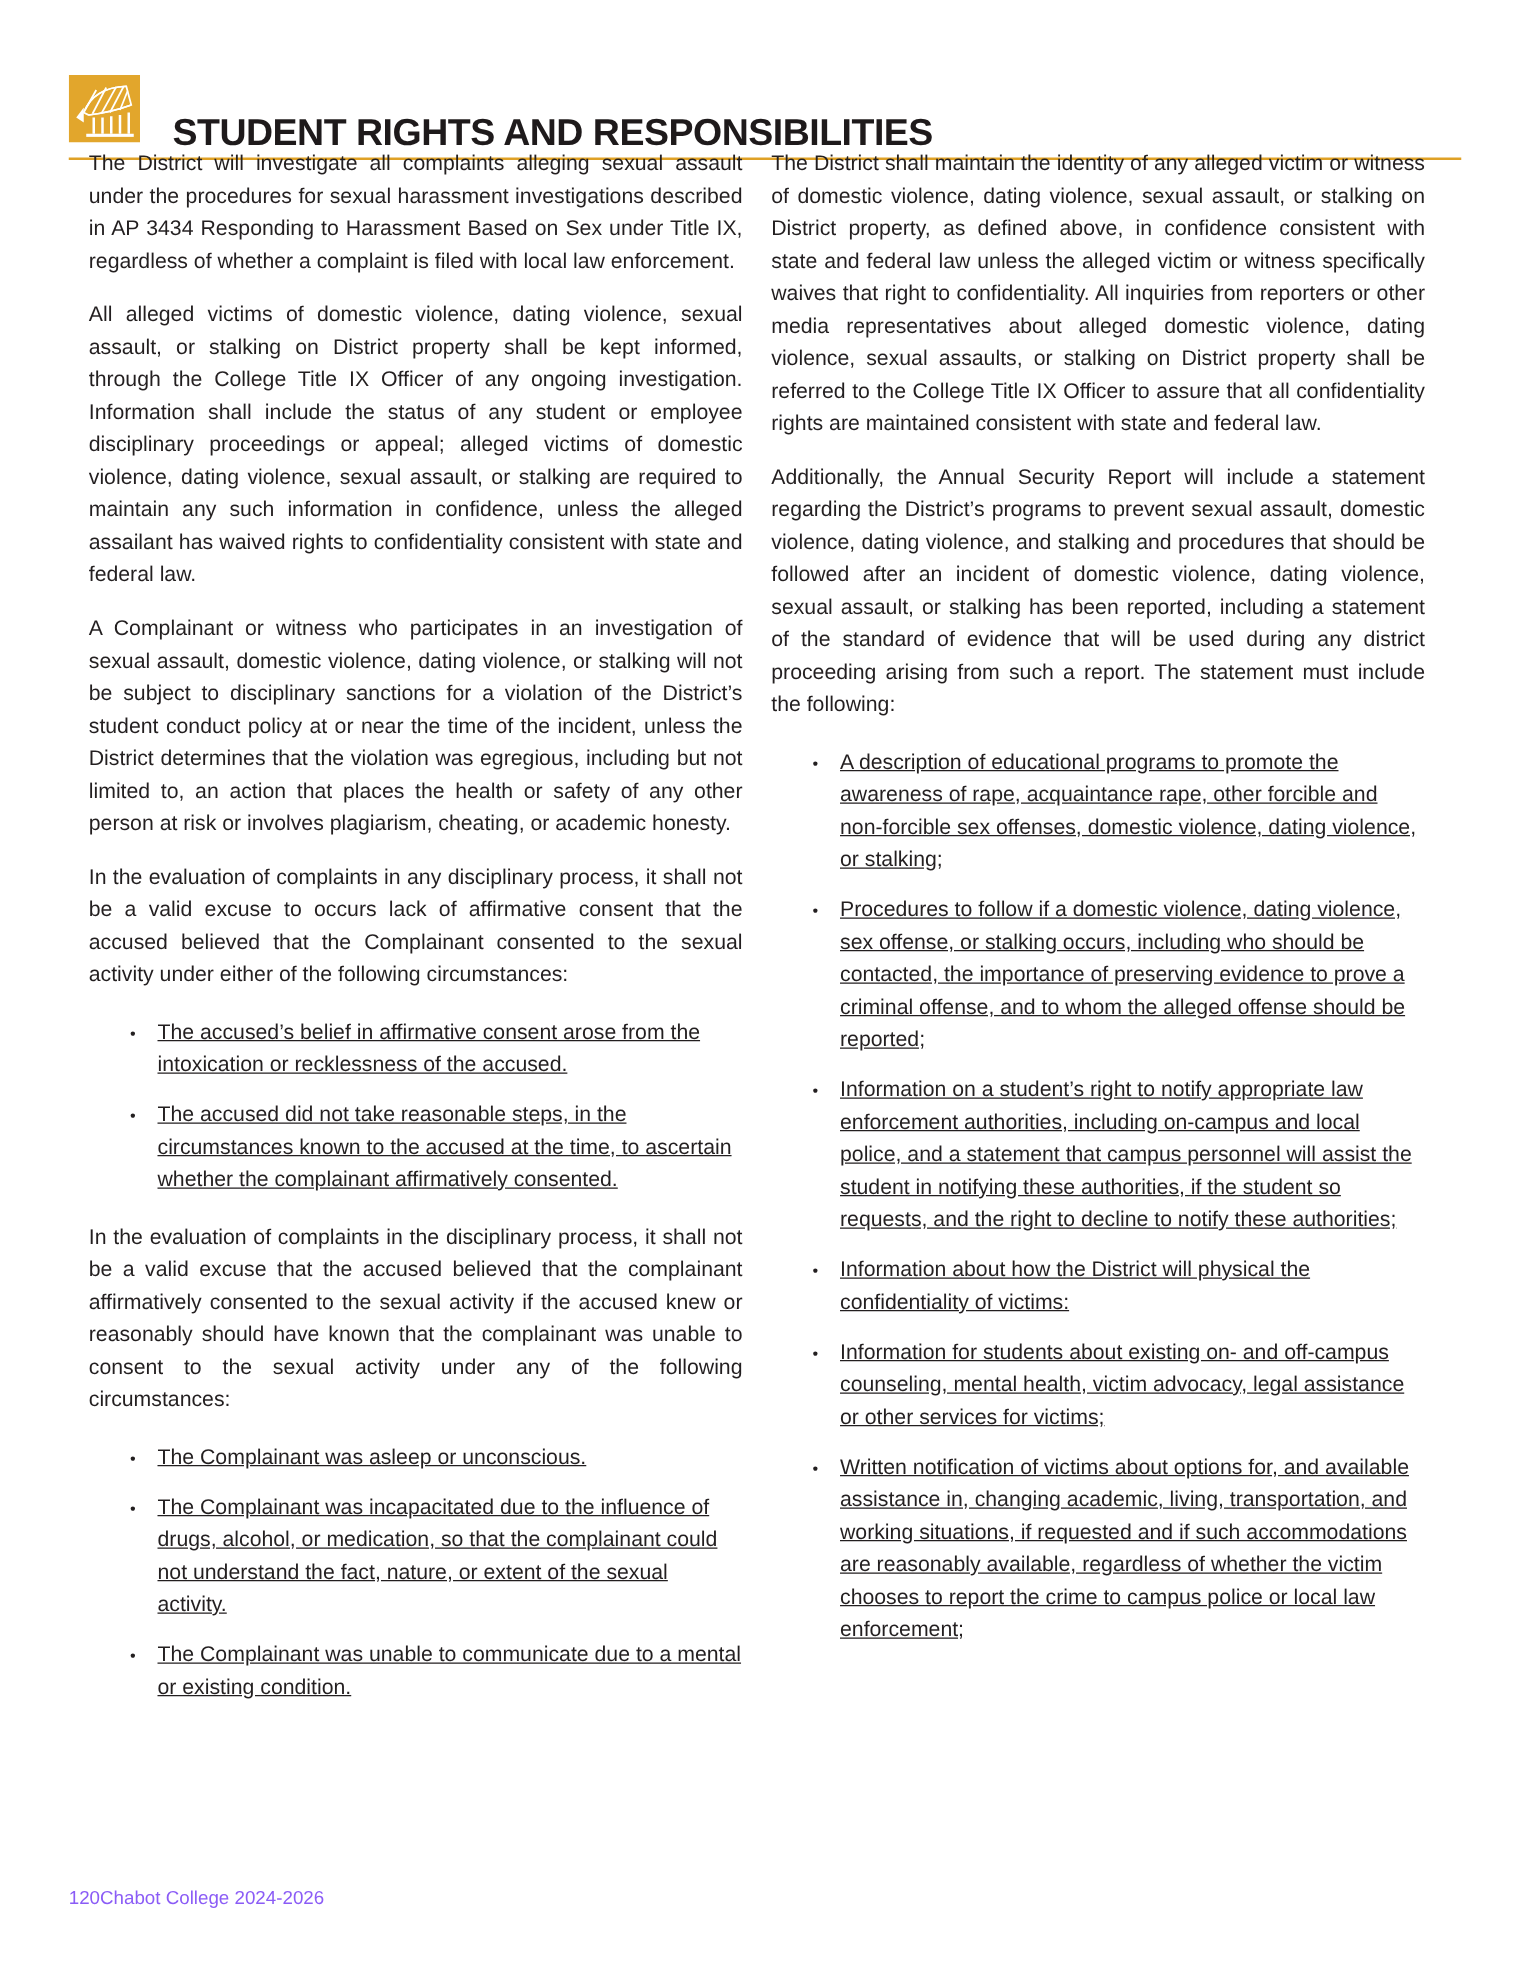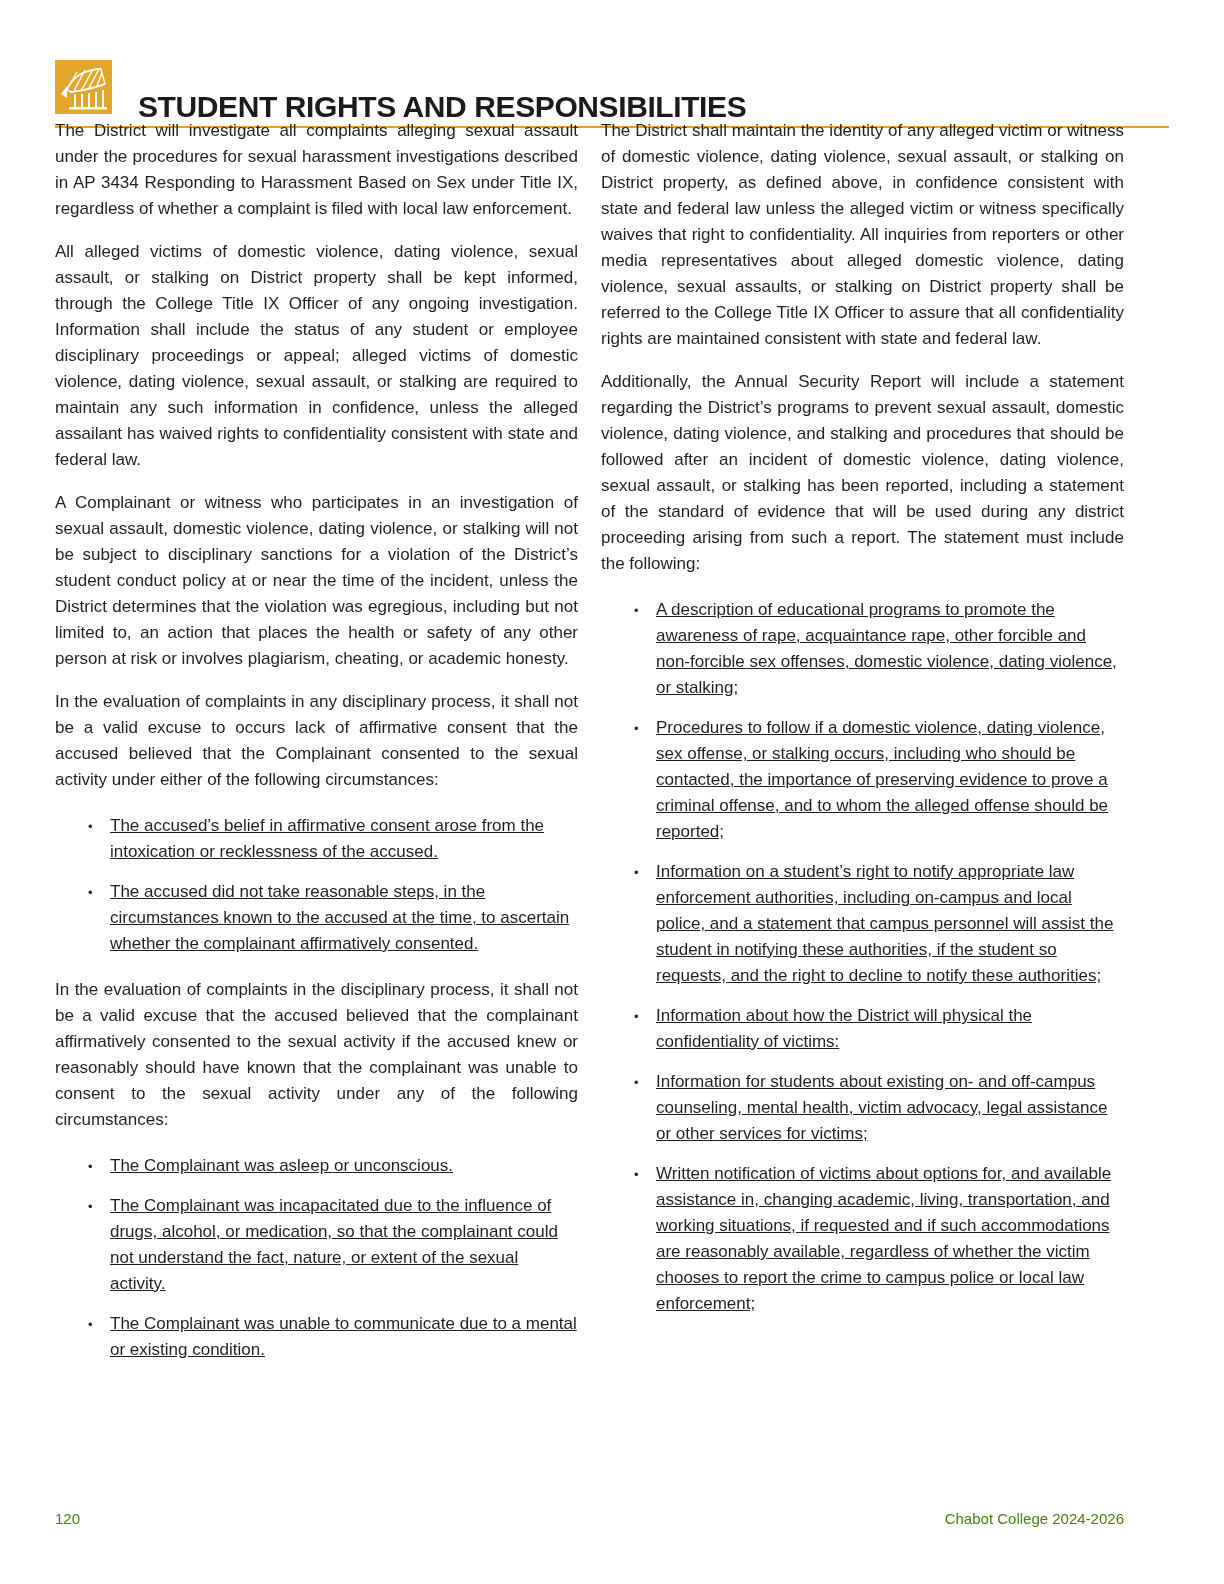--- a/index.html
+++ b/index.html
@@ -37,21 +37,21 @@
     padding-bottom: 4px;
     margin-top: 44px;
   }
   .header-rule {
     border: none;
     border-top: 2px solid #dfa126;
     margin-top: -2px; 
   }
   .content {
     position: absolute;
-    left: 55px;
+    left: 71px;
     top: 118px;
     width: 1070px;
     display: flex;
     gap: 23px;
   }
   .col { width: 523px; }
   .col p {
     font-size: 17px;
     line-height: 26px;
     text-align: justify;
@@ -77,23 +77,22 @@
     top: 1px;
     font-size: 13px;
     color: #231f20;
   }
   .page-footer {
     position: absolute;
     left: 55px;
     right: 100px;
     top: 1510px;
     display: flex;
-    justify-content: space-between;
     font-size: 15px;
-    color: #4d7c0f;
+    color: #8b5cf6;
   }
 </style>
 </head>
 <body>
 
 <header class="page-header">
   <div class="header-row">
     <div class="logo-box">
       <svg viewBox="0 0 57 54" width="57" height="54" aria-hidden="true">
         <rect x="0" y="0" width="57" height="54" fill="#E2A62C"></rect>

